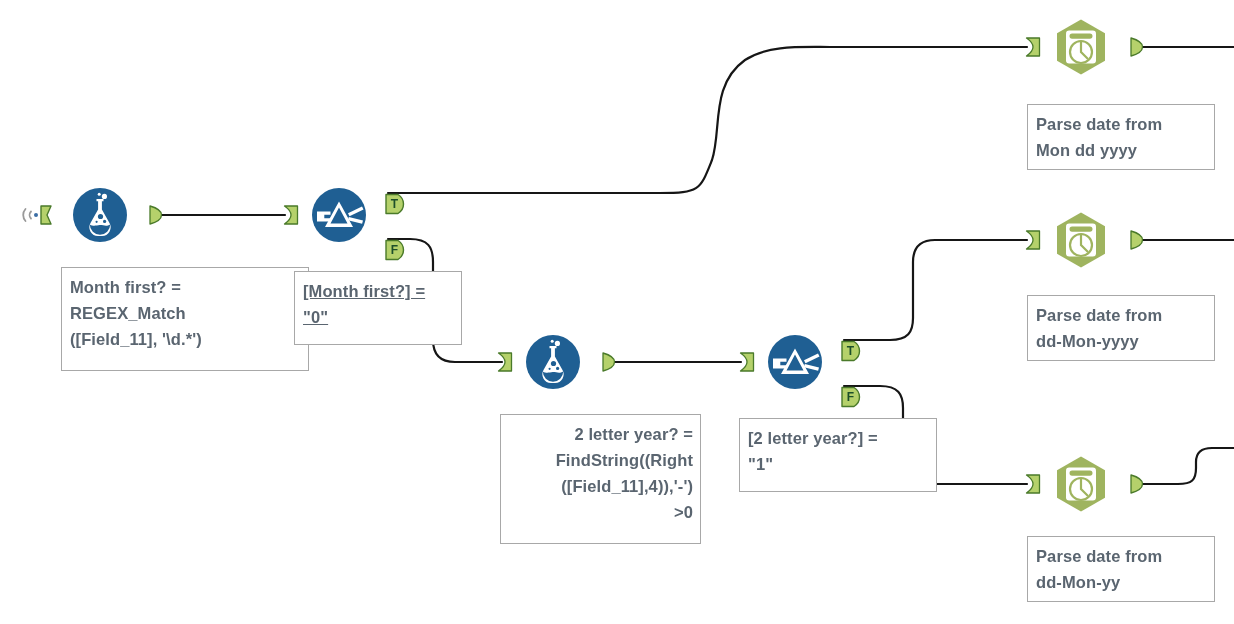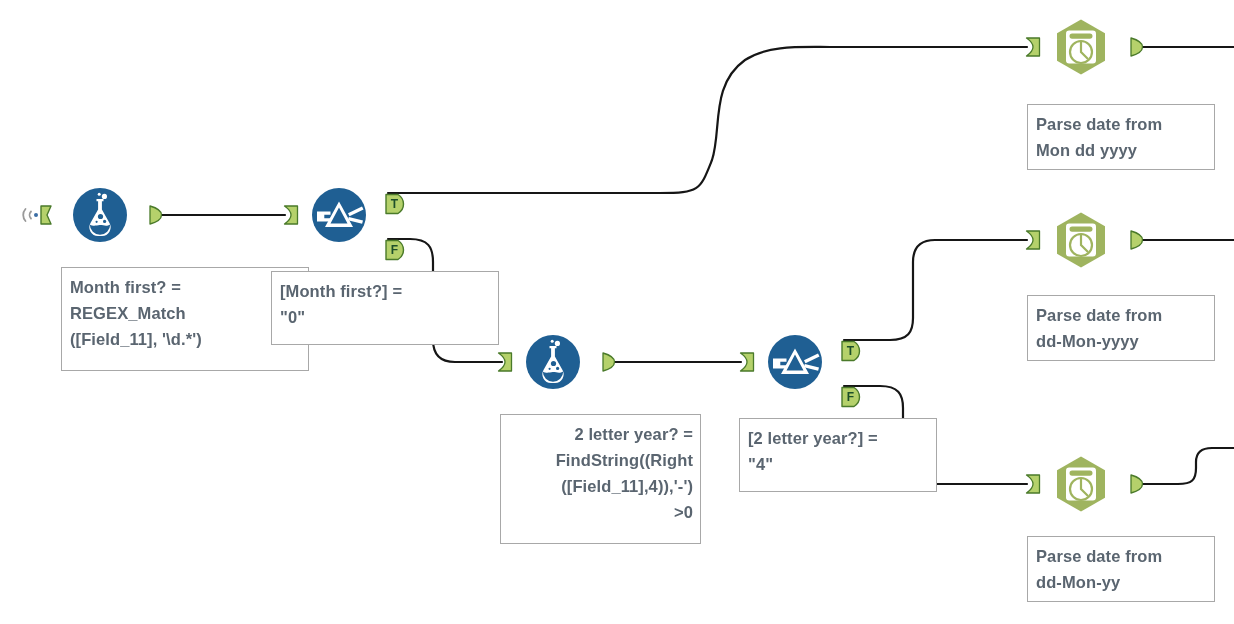--- a/index.html
+++ b/index.html
@@ -174,21 +174,21 @@
       </svg>
       <span style="left:1px;top:1.5px;">T</span>
     </div>
     <div class="tf-label" style="left:46px; top:24px;">
       <svg viewBox="0 0 20 22" width="20" height="22" style="position:absolute;left:0;top:0;">
         <path d="M1,1.5 h12 c4,2.5 5.5,5.5 5.5,9.5 c0,4 -1.5,7 -5.5,9.5 h-12 z" fill="#b5d16b" stroke="#4a7a2a" stroke-width="1.4" stroke-linejoin="round"></path>
       </svg>
       <span style="left:1px;top:1.5px;">F</span>
     </div>
   </div>
-  <div class="annot" style="left:271px; top:271px; width:228px; height:74px;">[Month first?] =
+  <div class="annot" style="left:294px; top:271px; width:168px; height:74px;text-decoration:underline;">[Month first?] =
 "0"</div>
 
   <div class="node" style="left:553px; top:362px;">
     <div class="node-icon">
       <svg viewBox="0 0 58 58" width="58" height="58">
         <circle cx="29" cy="29" r="27" fill="#1f5f93"></circle>
         <g fill="#ffffff">
           <path d="M25.5,13 h7 v2.2 h-1.6 v8.4 l7.6,13.5 a8.6,8.6 0 0 1 -7.5,12.9 h-4 a8.6,8.6 0 0 1 -7.5,-12.9 l7.6,-13.5 v-8.4 h-1.6 z"></path>
         </g>
         <g fill="#1f5f93">
@@ -241,21 +241,21 @@
       <span style="left:1px;top:1.5px;">T</span>
     </div>
     <div class="tf-label" style="left:46px; top:24px;">
       <svg viewBox="0 0 20 22" width="20" height="22" style="position:absolute;left:0;top:0;">
         <path d="M1,1.5 h12 c4,2.5 5.5,5.5 5.5,9.5 c0,4 -1.5,7 -5.5,9.5 h-12 z" fill="#b5d16b" stroke="#4a7a2a" stroke-width="1.4" stroke-linejoin="round"></path>
       </svg>
       <span style="left:1px;top:1.5px;">F</span>
     </div>
   </div>
   <div class="annot" style="left:739px; top:418px; width:198px; height:74px;">[2 letter year?] =
-"4"</div>
+"1"</div>
 
   <div class="node" style="left:1081px; top:47px;">
     <div class="node-icon">
       <svg viewBox="0 0 58 58" width="58" height="58">
         <path d="M29,1.5 L53,15.2 L53,42.8 L29,56.5 L5,42.8 L5,15.2 Z" fill="#9fb45f"></path>
         <rect x="14" y="12.5" width="30" height="33" rx="3.2" fill="#ffffff"></rect>
         <rect x="17.5" y="15.5" width="23" height="5.2" rx="2.6" fill="#9fb45f"></rect>
         <circle cx="29" cy="34" r="11" fill="none" stroke="#9fb45f" stroke-width="2.2"></circle>
         <path d="M29,24.2 L29,34 L35.5,40.5" fill="none" stroke="#9fb45f" stroke-width="2.2" stroke-linecap="round"></path>
       </svg>

